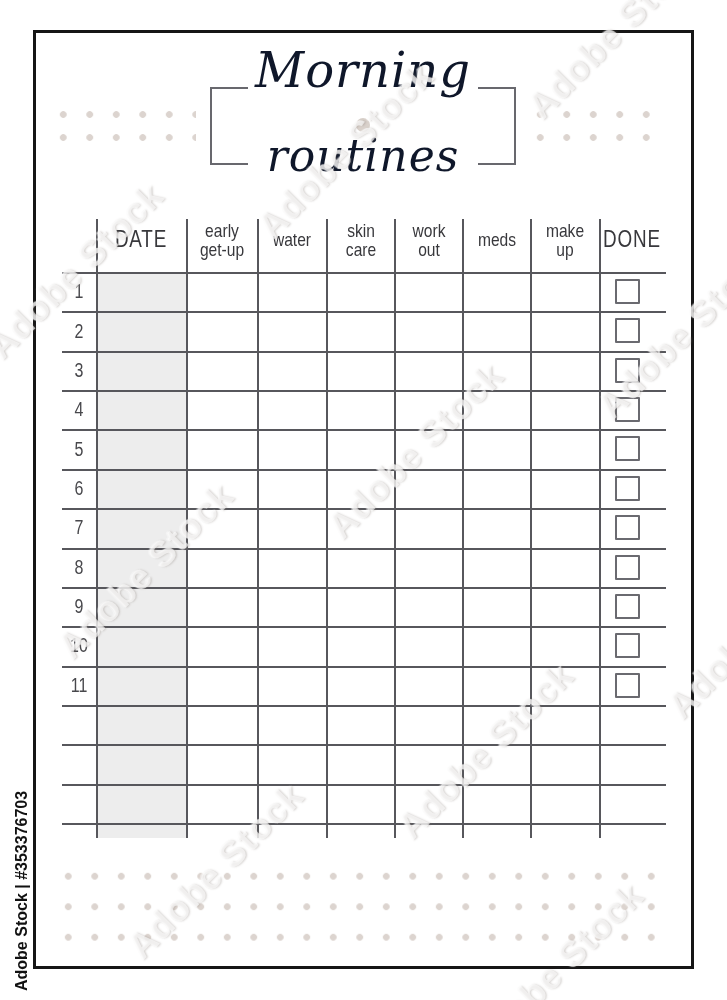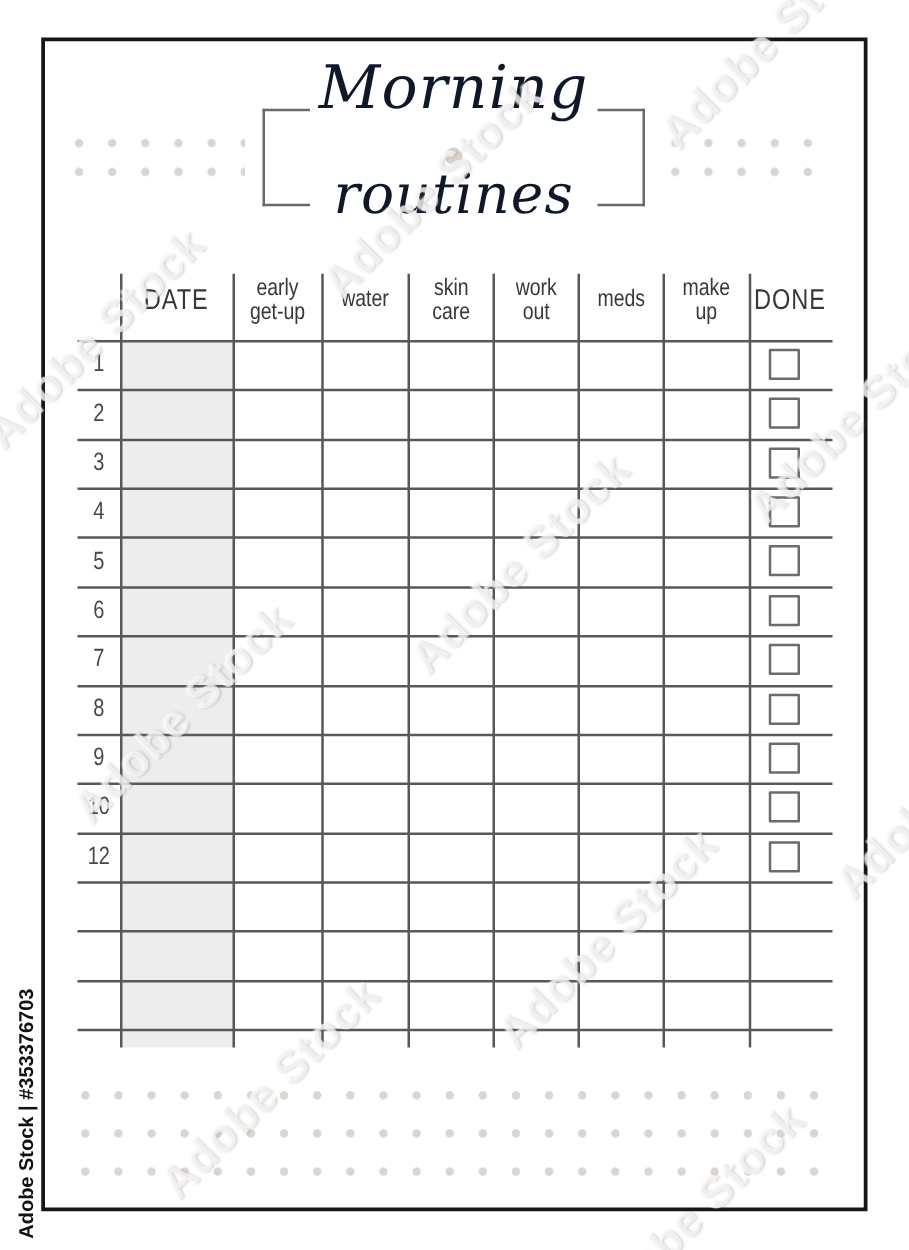--- a/index.html
+++ b/index.html
@@ -266,32 +266,32 @@
         <div class="cell c1"></div>
         <div class="cell c2"></div>
         <div class="cell c3"></div>
         <div class="cell c4"></div>
         <div class="cell c5"></div>
         <div class="cell c6"></div>
         <div class="cell c7"></div>
         <div class="checkbox"></div>
       </div>
 
-
-      <div class="row">
-        <div class="row-num">12</div>
-        <div class="cell c1"></div>
-        <div class="cell c2"></div>
-        <div class="cell c3"></div>
-        <div class="cell c4"></div>
-        <div class="cell c5"></div>
-        <div class="cell c6"></div>
-        <div class="cell c7"></div>
-        <div class="checkbox"></div>
-      </div>
+      <div class="row">
+        <div class="row-num">11</div>
+        <div class="cell c1"></div>
+        <div class="cell c2"></div>
+        <div class="cell c3"></div>
+        <div class="cell c4"></div>
+        <div class="cell c5"></div>
+        <div class="cell c6"></div>
+        <div class="cell c7"></div>
+        <div class="checkbox"></div>
+      </div>
+
 
 
 
   </div>
 
   <span class="wm" style="left:-40px; top:250px">Adobe Stock</span>
   <span class="wm" style="left:230px; top:130px">Adobe Stock</span>
   <span class="wm" style="left:500px; top:10px">Adobe Stock</span>
   <span class="wm" style="left:30px; top:550px">Adobe Stock</span>
   <span class="wm" style="left:300px; top:430px">Adobe Stock</span>

